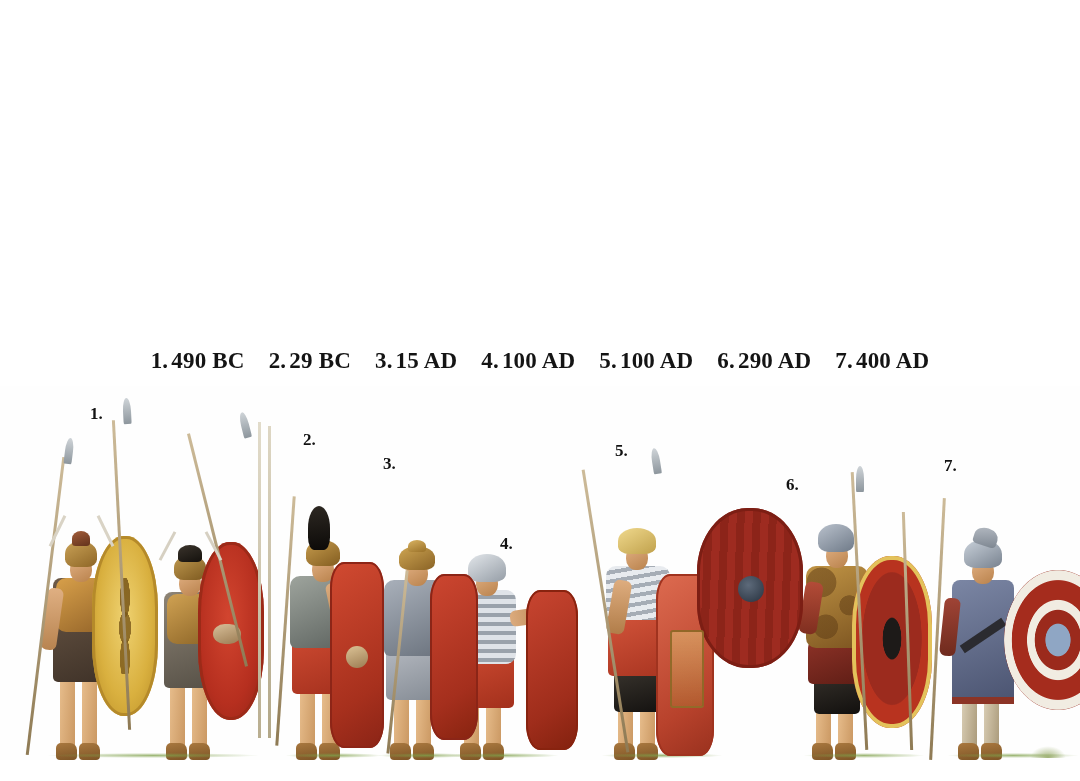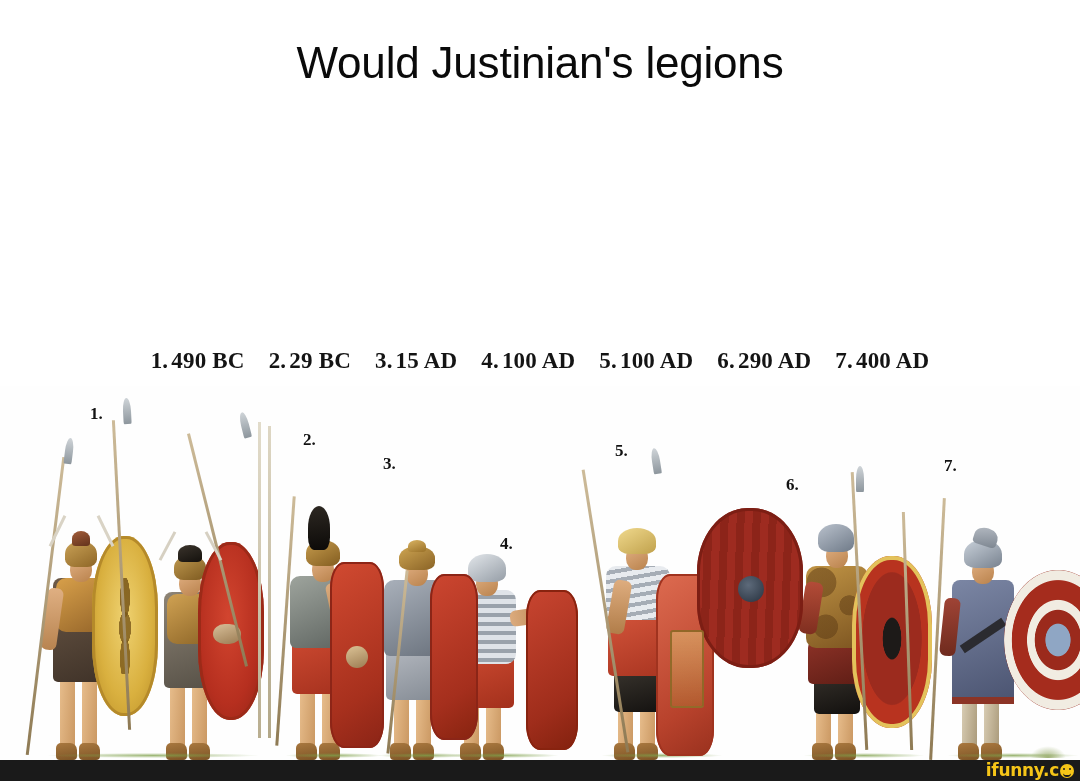--- a/index.html
+++ b/index.html
@@ -206,21 +206,20 @@
     border-bottom: 2px solid #1a1a1a;
     border-radius: 0 0 8px 8px;
   }
 </style>
 </head>
 <body>
 
 <div id="meme">
 
   <div class="caption-block">
-    <div class="caption-line">Would Justinian's legions</div>
   </div>
 
   <div class="legend-row">
     <span class="legend-item"><span class="lg-num">1.</span><span>490 BC</span></span>
     <span class="legend-item"><span class="lg-num">2.</span><span>29 BC</span></span>
     <span class="legend-item"><span class="lg-num">3.</span><span>15 AD</span></span>
     <span class="legend-item"><span class="lg-num">4.</span><span>100 AD</span></span>
     <span class="legend-item"><span class="lg-num">5.</span><span>100 AD</span></span>
     <span class="legend-item"><span class="lg-num">6.</span><span>290 AD</span></span>
     <span class="legend-item"><span class="lg-num">7.</span><span>400 AD</span></span>
@@ -435,17 +434,14 @@
                       #f1ece2 61% 70%,
                       #96271a 71% 88%,
                       #f3eee4 89%);"></div>
       <div class="ground" style="left:36px; width:130px;"></div>
       <div style="position:absolute; left:118px; bottom:2px; width:36px; height:12px; z-index:40;
                   background:radial-gradient(ellipse at 50% 100%, rgba(138,160,86,.8), rgba(138,160,86,0) 70%);"></div>
     </div>
 
   </div>
 
-  <div class="wm-bar">
-    <div class="wm-text"><span>ifunny.c</span><span class="wm-smile"></span></div>
-  </div>
 
 </div>
 
 </body></html>

